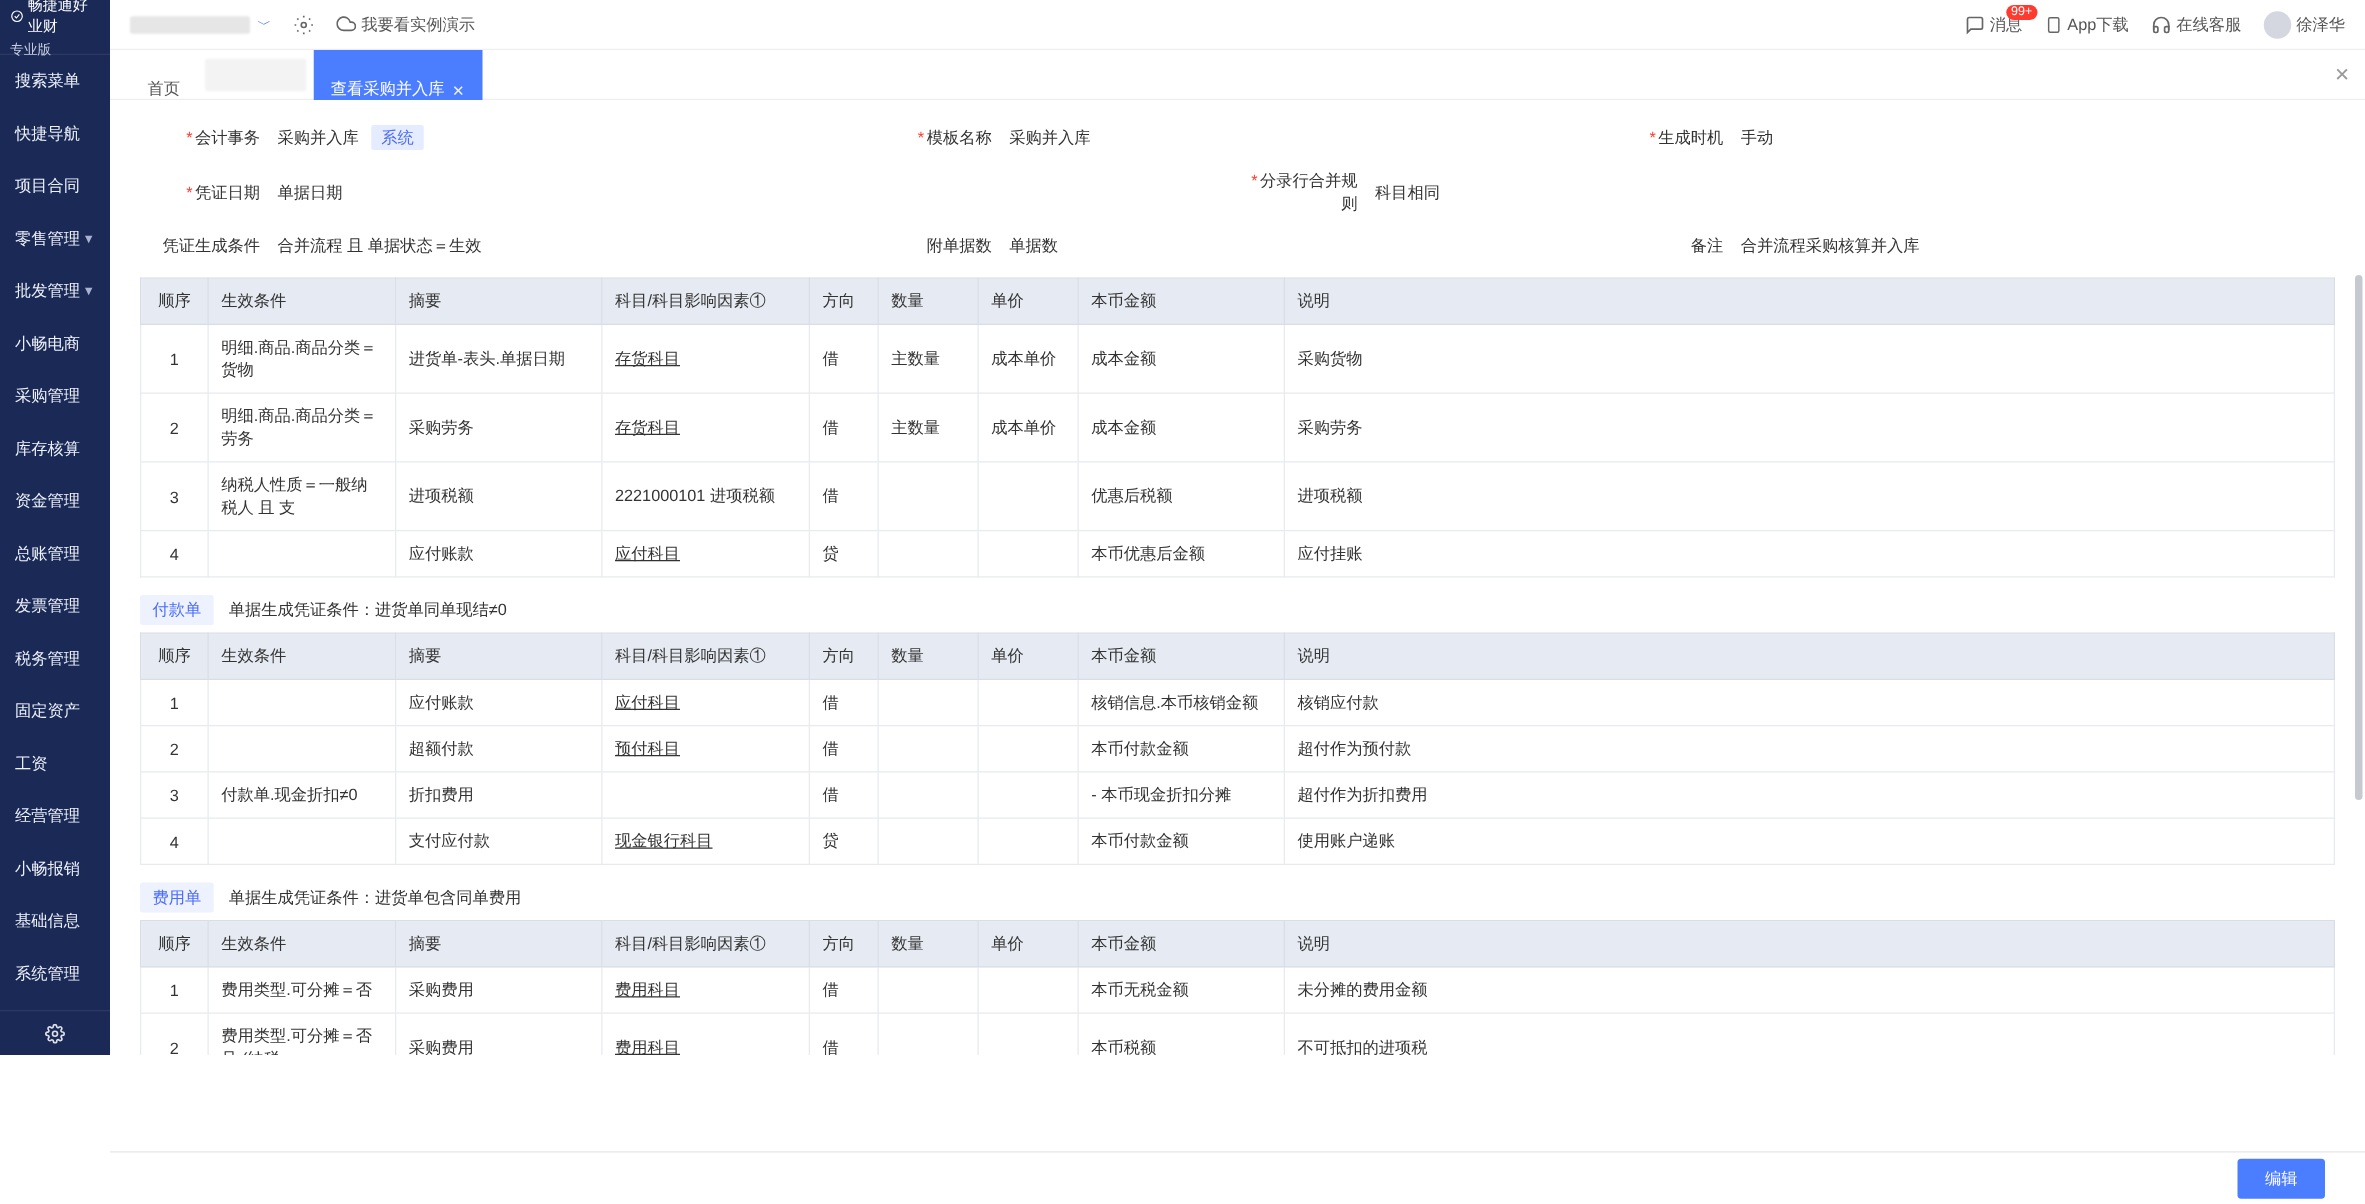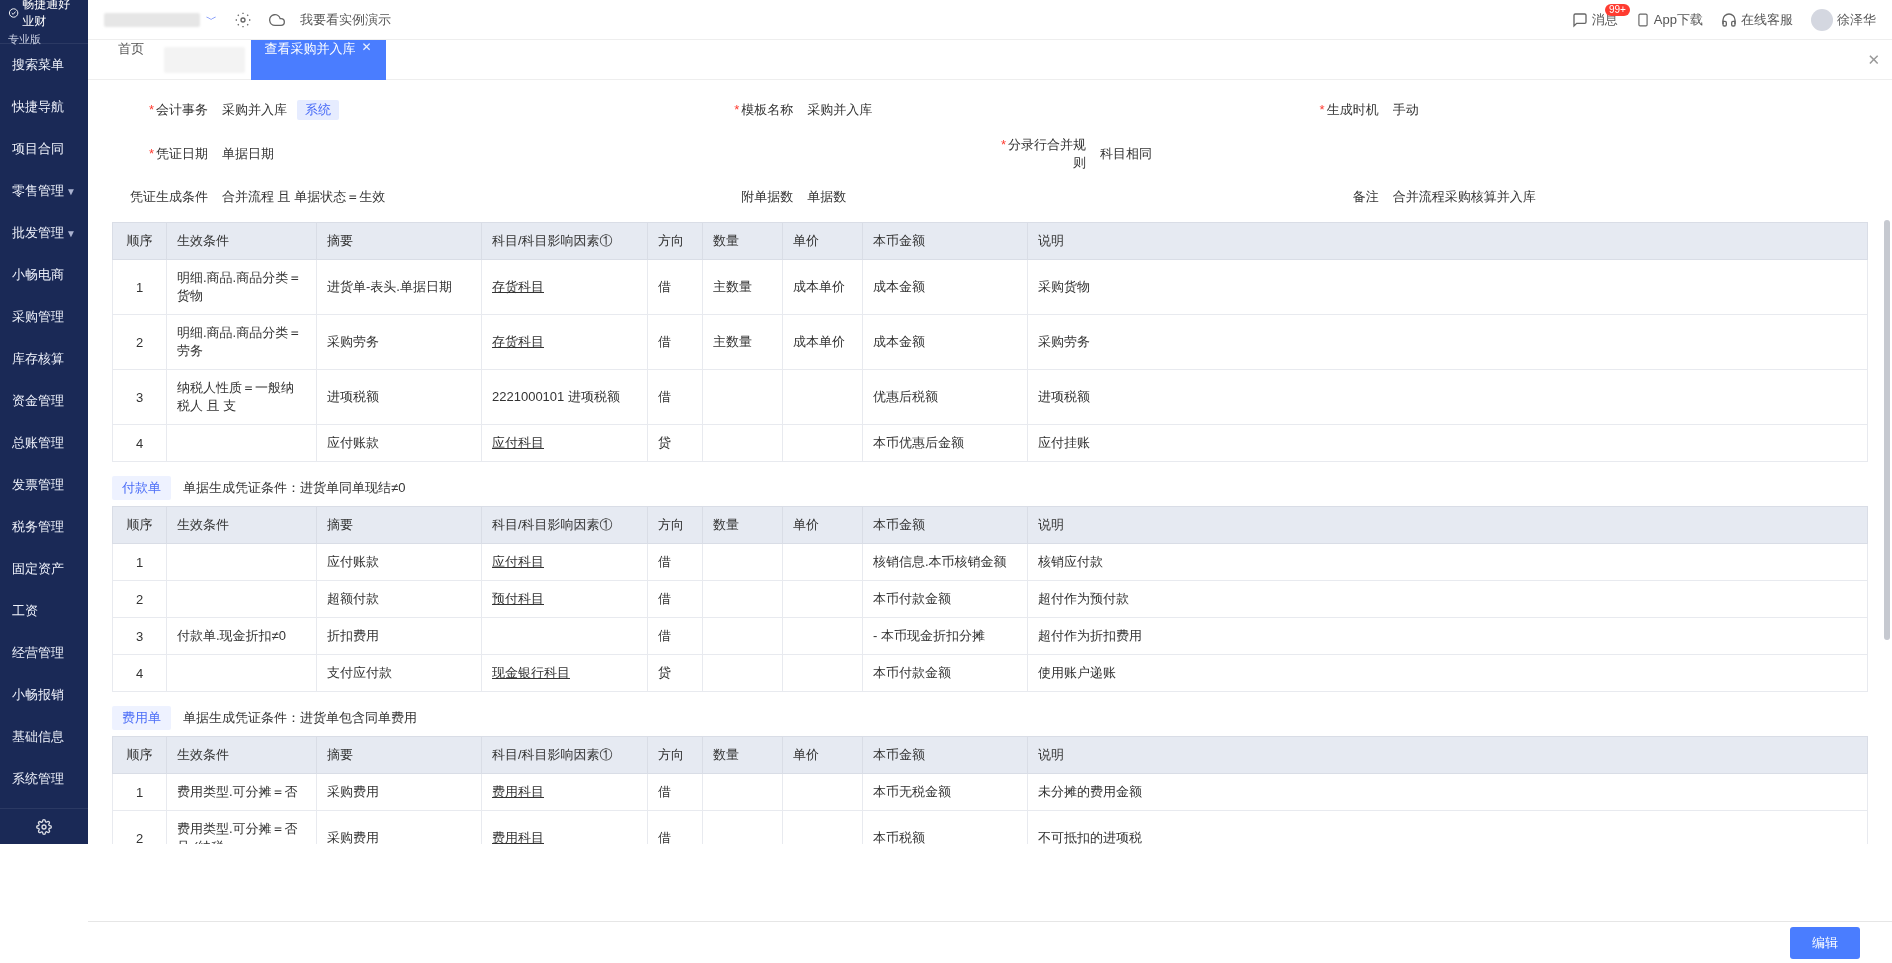--- a/index.html
+++ b/index.html
@@ -19,29 +19,29 @@
 .side-foot svg { opacity: 0.85; }
 
 
 .main { flex: 1; display: flex; flex-direction: column; min-width: 0; }
 
 
 .top-header { height: 40px; display: flex; align-items: center; padding: 0 16px; border-bottom: 1px solid #eee; }
 .org-select { display: flex; align-items: center; gap: 6px; color: #333; cursor: pointer; }
 .org-select .blur { background: #e6e6e6; color: #e6e6e6; padding: 0 30px; border-radius: 2px; font-size: 12px; filter: blur(1px); }
 .org-select .chev { color: #4a6cf7; font-size: 11px; }
-.header-icon-btn { margin-left: 18px; display: flex; align-items: center; gap: 15px; color: #555; cursor: pointer; }
+.header-icon-btn { margin-left: 18px; display: flex; align-items: flex-start; gap: 4px; color: #555; cursor: pointer; }
 .spacer { flex: 1; }
 .hdr-right-item { margin-left: 18px; display: flex; align-items: center; gap: 4px; color: #555; cursor: pointer; position: relative; }
 .badge { position: absolute; top: -7px; right: -12px; background: #ff3b30; color: #fff; font-size: 10px; padding: 1px 4px; border-radius: 8px; line-height: 1; }
 .avatar { width: 22px; height: 22px; background: #d4d7e0; border-radius: 50%; display: inline-block; }
 
 
 .tabs-bar { height: 40px; display: flex; align-items: center; padding-left: 16px; border-bottom: 1px solid #eee; background: #fff; }
-.tab { padding: 0 14px; height: 40px; display: flex; align-items: flex-start; gap: 6px; color: #555; cursor: pointer; }
+.tab { padding: 0 14px; height: 40px; display: flex; align-items: flex-end; gap: 6px; color: #555; cursor: pointer; }
 .tab.blur { background: #f3f3f3; color: #f3f3f3; filter: blur(1px); border-radius: 2px; margin: 0 6px; padding: 0 24px; height: 26px; }
 .tab.active { background: #4a7dff; color: #fff; }
 .tab .tab-close { font-size: 12px; opacity: 0.9; }
 .tabs-spacer { flex: 1; }
 .tabs-close-all { padding: 0 12px; color: #999; cursor: pointer; font-size: 15px; }
 
 
 .content { flex: 1; overflow: auto; background: #fff; position: relative; }
 .content-inner { padding: 20px 24px 16px 24px; }
 

